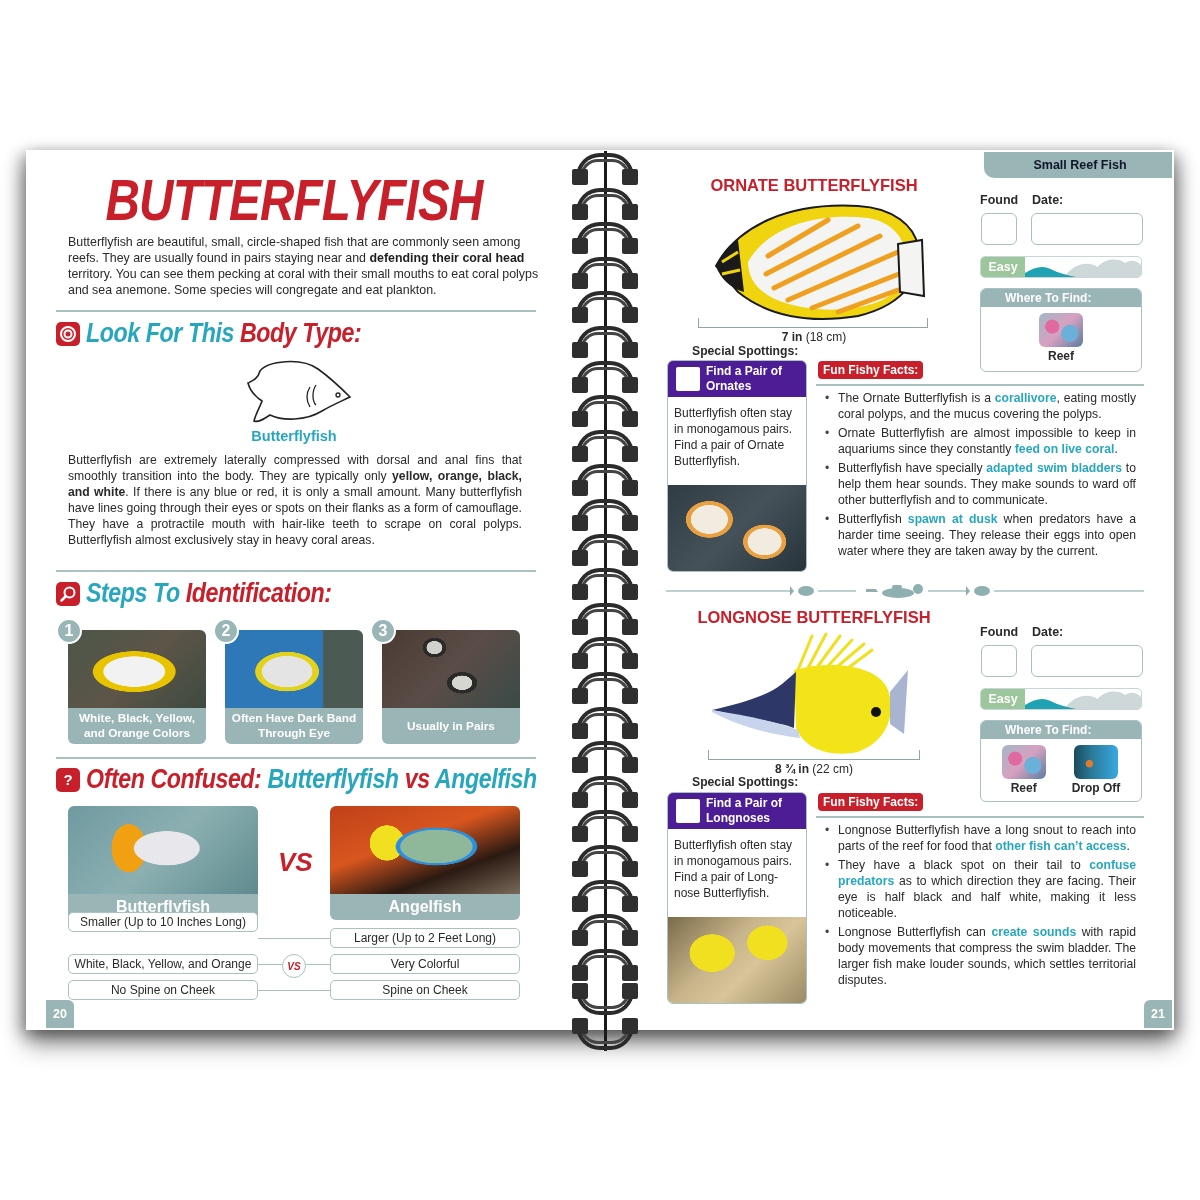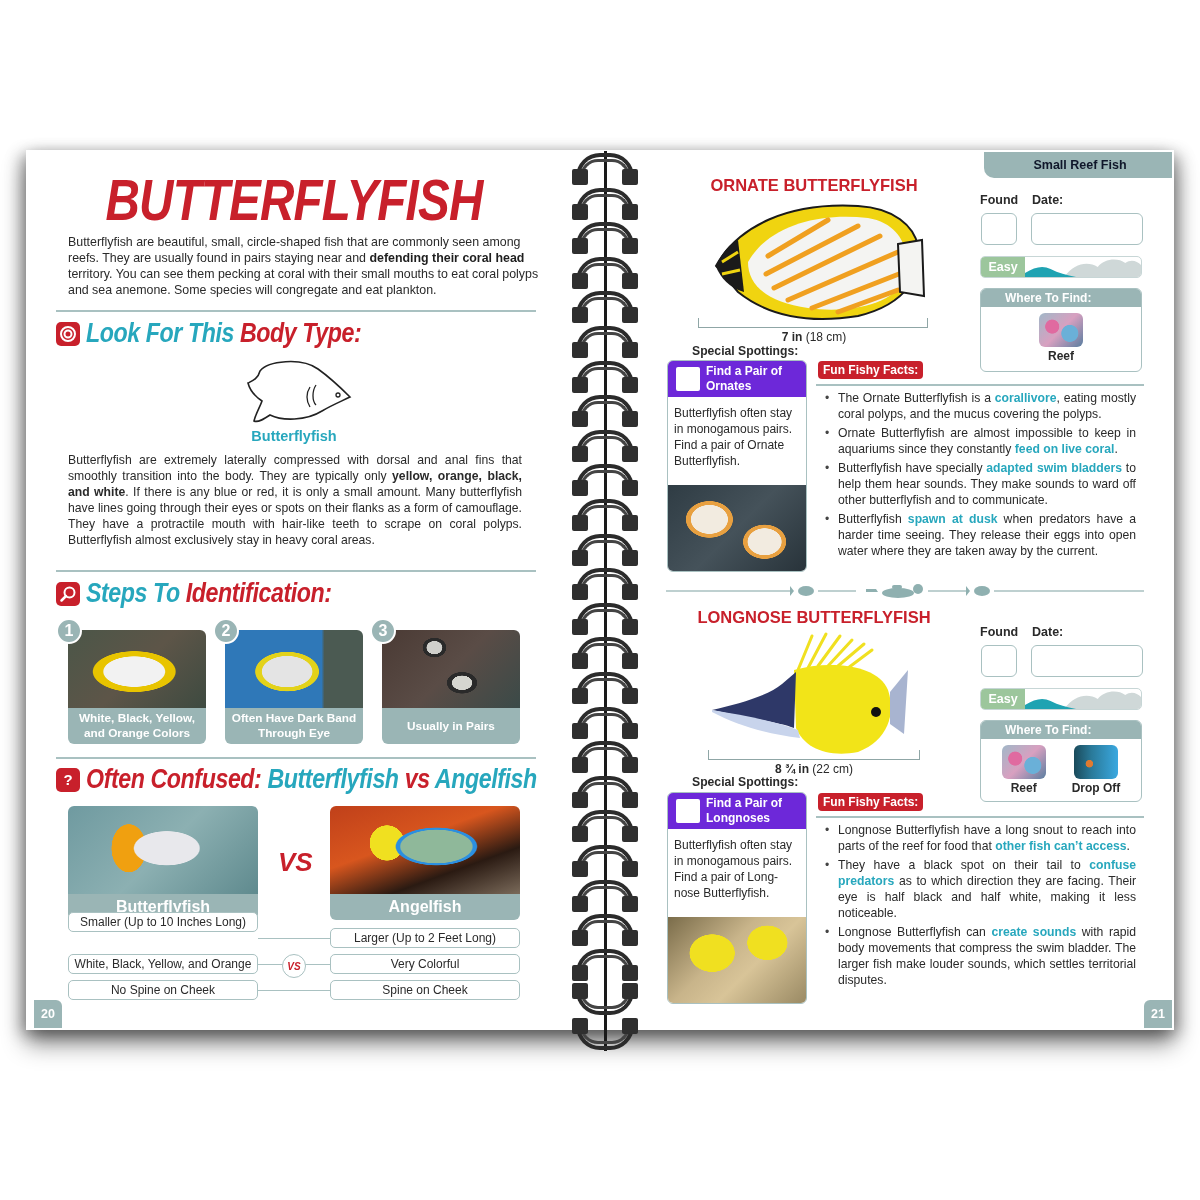--- a/index.html
+++ b/index.html
@@ -80,21 +80,21 @@
   }
   .vs-small {
     position: absolute; left: 252px; top: 802px; width: 24px; height: 24px; border-radius: 50%;
     border: 1px solid #a9c1c1; background: #fff; color: #c8202b; font-weight: 700; font-style: italic;
     font-size: 10px; display: flex; align-items: center; justify-content: center;
   }
   .page-num {
     position: absolute; bottom: 0; width: 28px; height: 28px; background: #9ab5b5; color: #fff;
     font-weight: 700; font-size: 12.5px; display: flex; align-items: center; justify-content: center;
   }
-  .page.left .page-num { left: 4px; border-radius: 0 6px 0 0; margin-top: 30px; }
+  .page.left .page-num { left: 16px; border-radius: 0 6px 0 0; margin-top: 30px; }
   .page.right .page-num { right: 0; border-radius: 6px 0 0 0; }
 
   
   .spiral { position: absolute; left: 558px; top: 145px; width: 96px; height: 910px; }
   .spiral-line { position: absolute; left: 46px; top: 6px; width: 3px; height: 900px; background: #1a1a1a; }
   .coil { position: absolute; left: 14px; width: 66px; height: 32px; }
   .coil .arc {
     position: absolute; left: 4px; top: 0; width: 58px; height: 24px; border: 4px solid #2b2b2b;
     border-bottom: none; border-radius: 30px 30px 0 0;
   }
@@ -120,21 +120,21 @@
   .fish-photo { position: absolute; }
   .size-bracket { position: absolute; height: 10px; border: 1px solid #8fa6a6; border-top: none; }
   .size-text { position: absolute; width: 300px; text-align: center; font-size: 12px; color: #2a2a2a; left: 10px; }
   .size-text b { font-weight: 700; }
   .spot-head { position: absolute; left: 13px; font-weight: 700; font-size: 12.2px; color: #2a2a2a; margin-left: 25px; }
 
   .spot-card {
     position: absolute; left: 13px; width: 140px; border: 1px solid #a9c1c1; border-radius: 6px; overflow: hidden; background: #fff;
   }
   .spot-card-head {
-    height: 36px; background: #6d28d9; display: flex; align-items: center; padding-left: 8px; gap: 6px;
+    height: 36px; background: #4c1d95; display: flex; align-items: center; padding-left: 8px; gap: 6px;
   }
   .spot-check { width: 24px; height: 24px; background: #fff; border-radius: 2px; flex: none; }
   .spot-card-title { color: #fff; font-weight: 700; font-size: 12px; line-height: 15px; }
   .spot-card-text { padding: 8px 6px 6px 6px; font-size: 12px; line-height: 16px; color: #2a2a2a; height: 88px; }
   .spot-card-photo { height: 86px; }
 
   .facts-badge {
     position: absolute; left: 164px; height: 18px; padding: 0 5px; background: #c8202b; color: #fff;
     border-radius: 4px; font-weight: 700; font-size: 12px; display: flex; align-items: center;
   }

